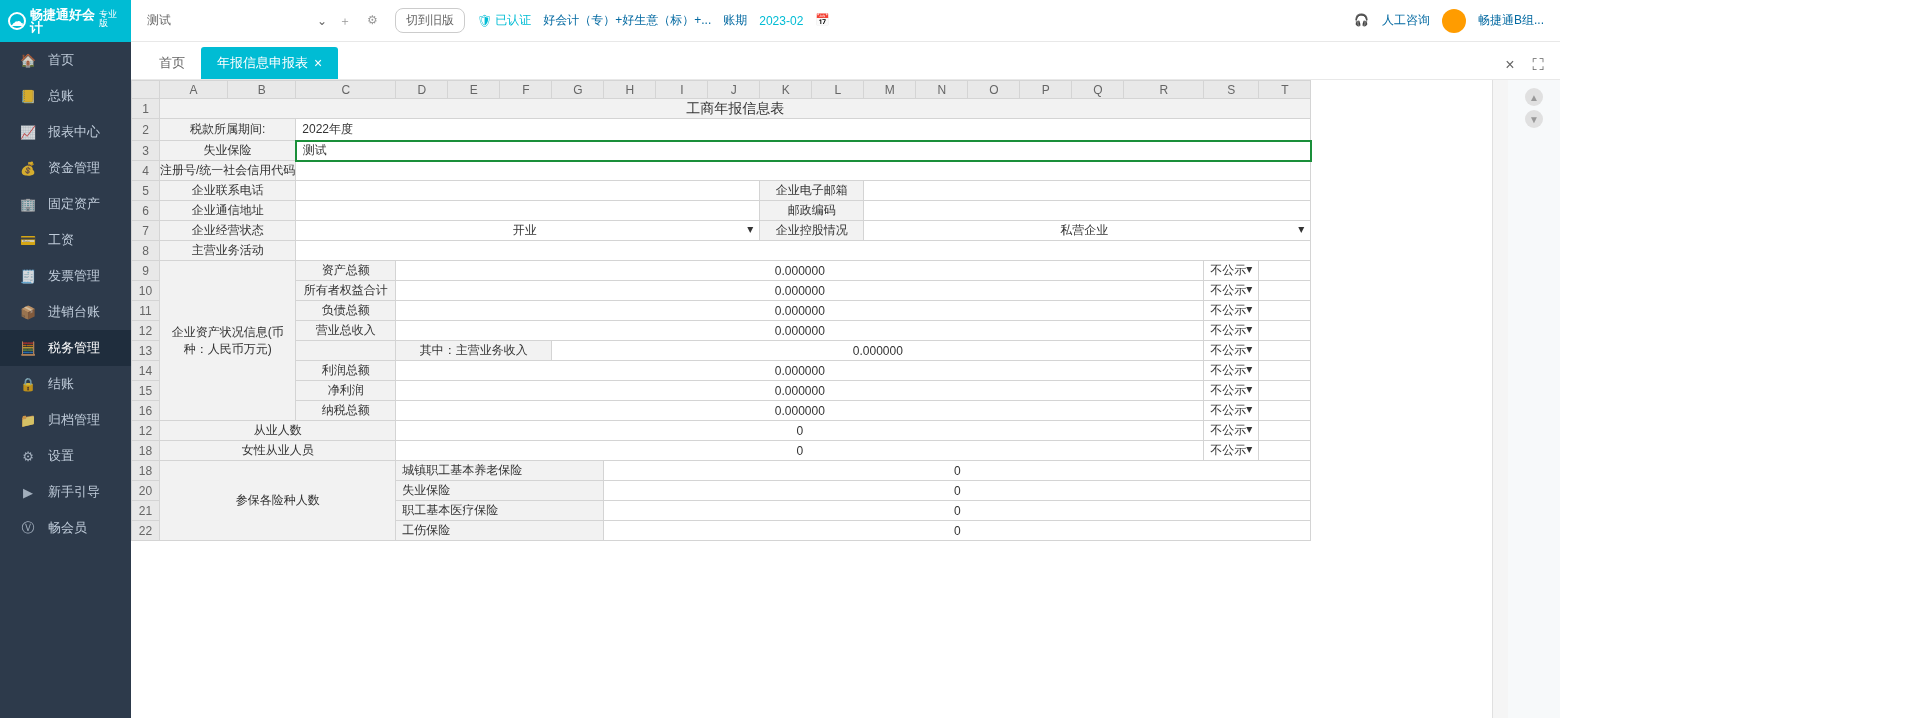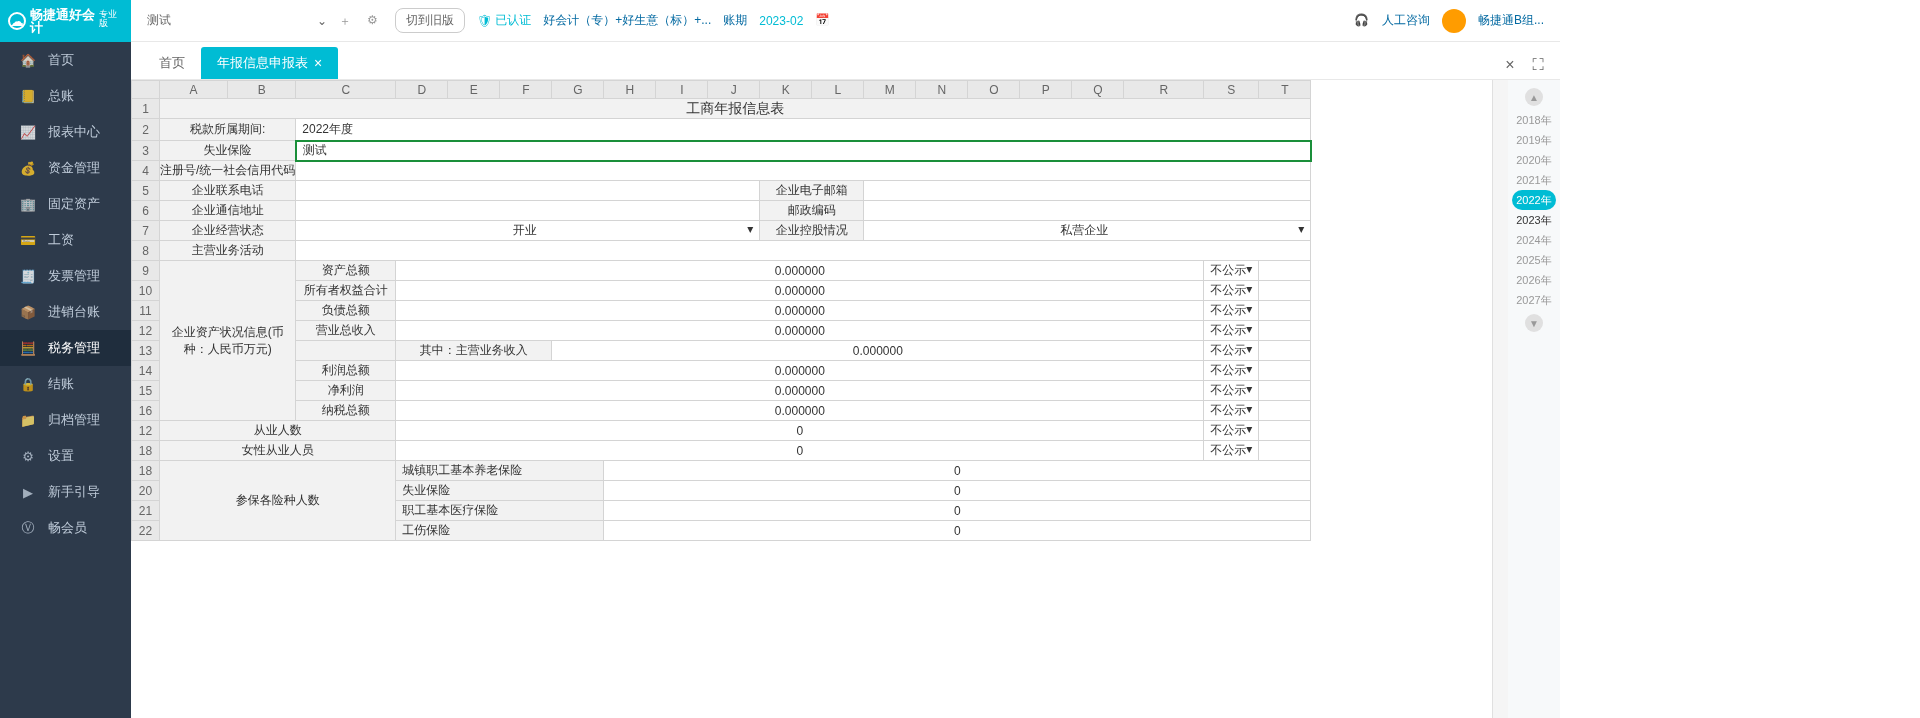--- a/index.html
+++ b/index.html
@@ -431,29 +431,17 @@
                 <td class="rowhdr">22</td>
                 <td colspan="4" class="lbl val">工伤保险</td>
                 <td colspan="13" class="val" style="text-align:center">0</td>
               </tr>
             </tbody>
           </table>
       </div>
       <div class="vscroll"></div>
       <div class="years">
         <div class="yr-arrow">▲</div>
-        <div id="yearlist">
-            <div class="yr">2018年</div>
-            <div class="yr">2019年</div>
-            <div class="yr">2020年</div>
-            <div class="yr">2021年</div>
-            <div class="yr cur">2022年</div>
-            <div class="yr near">2023年</div>
-            <div class="yr">2024年</div>
-            <div class="yr">2025年</div>
-            <div class="yr">2026年</div>
-            <div class="yr">2027年</div>
-          </div>
         <div class="yr-arrow">▼</div>
       </div>
     </div>
   </div>
 </div>
 
 </body></html>

